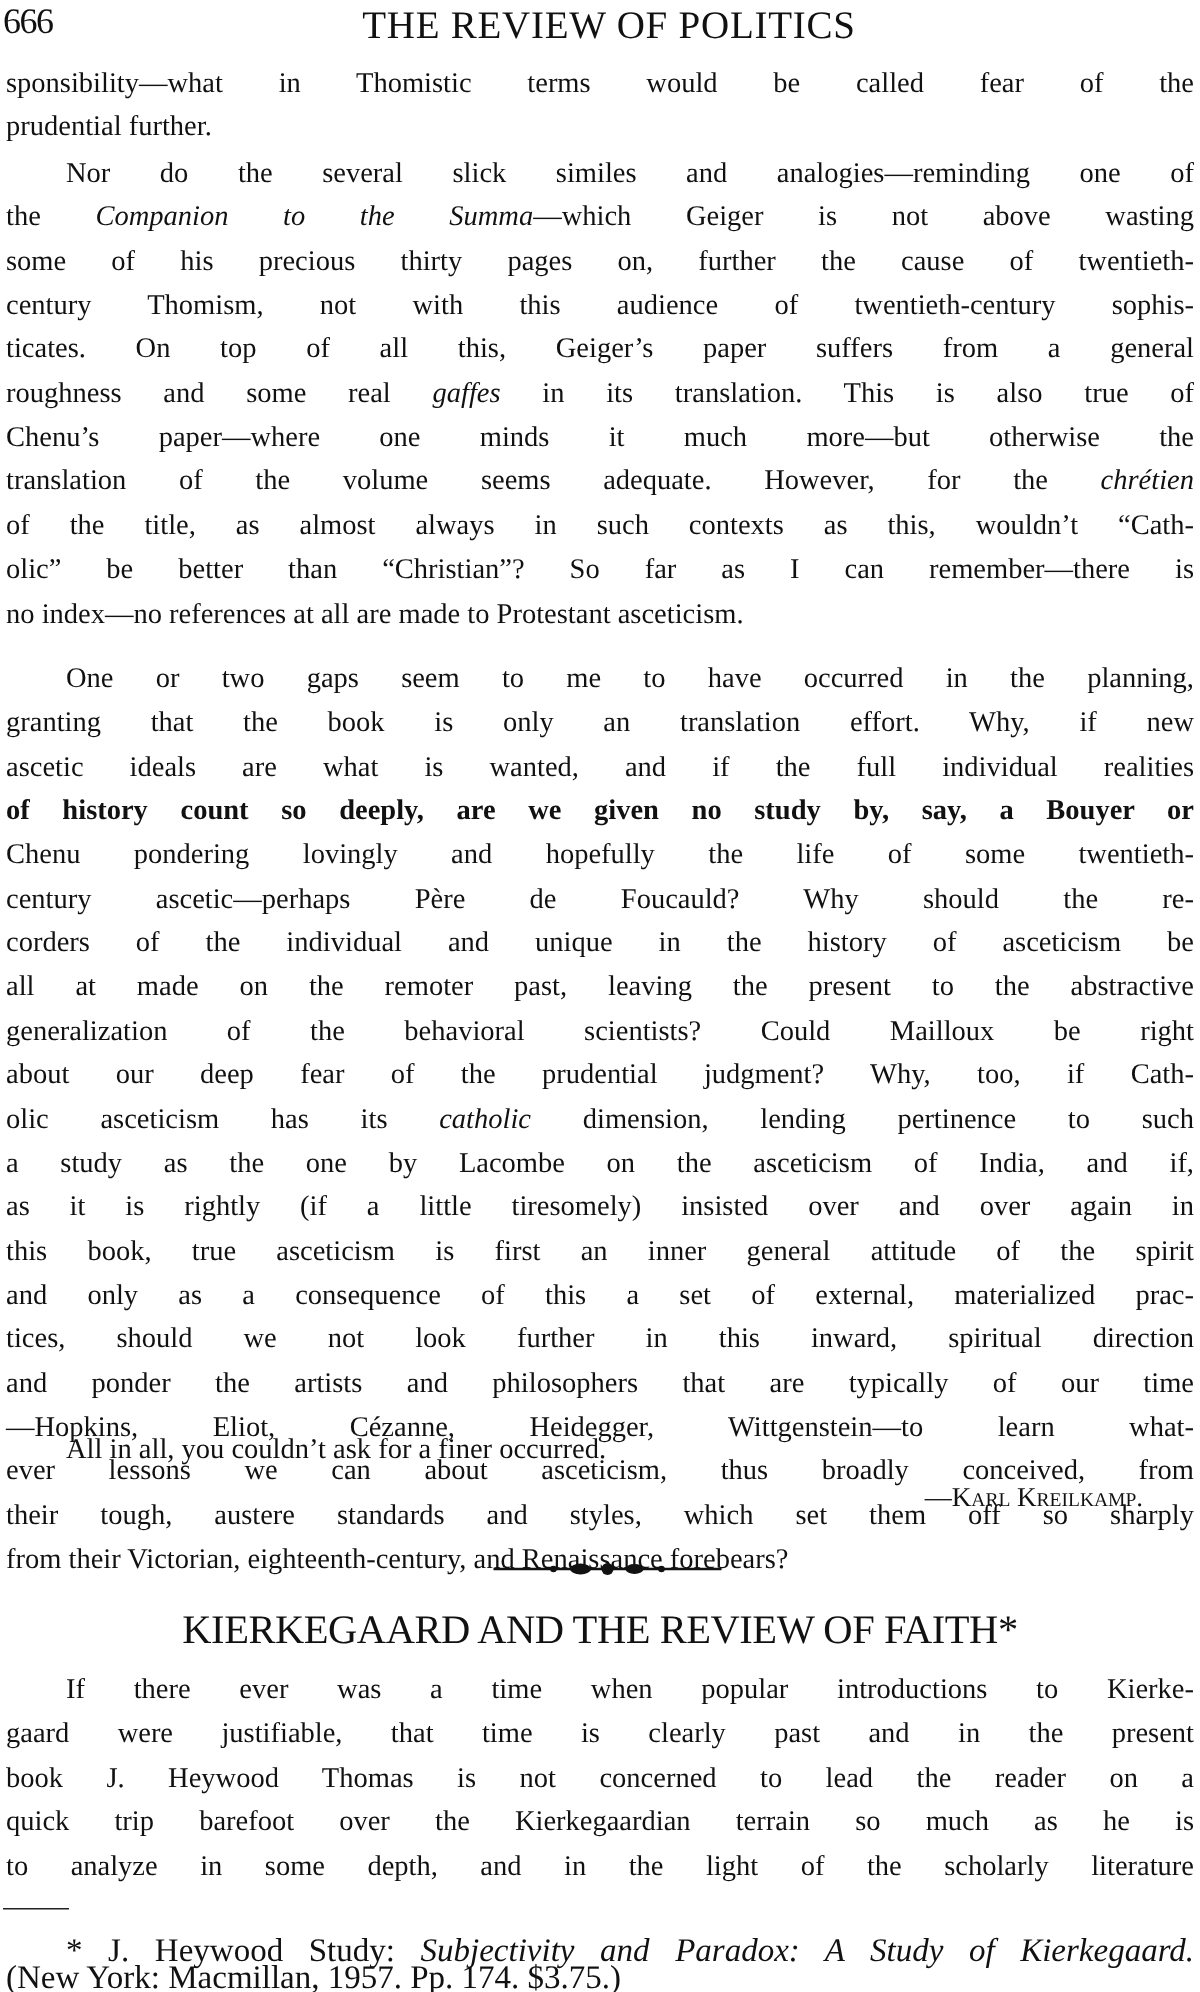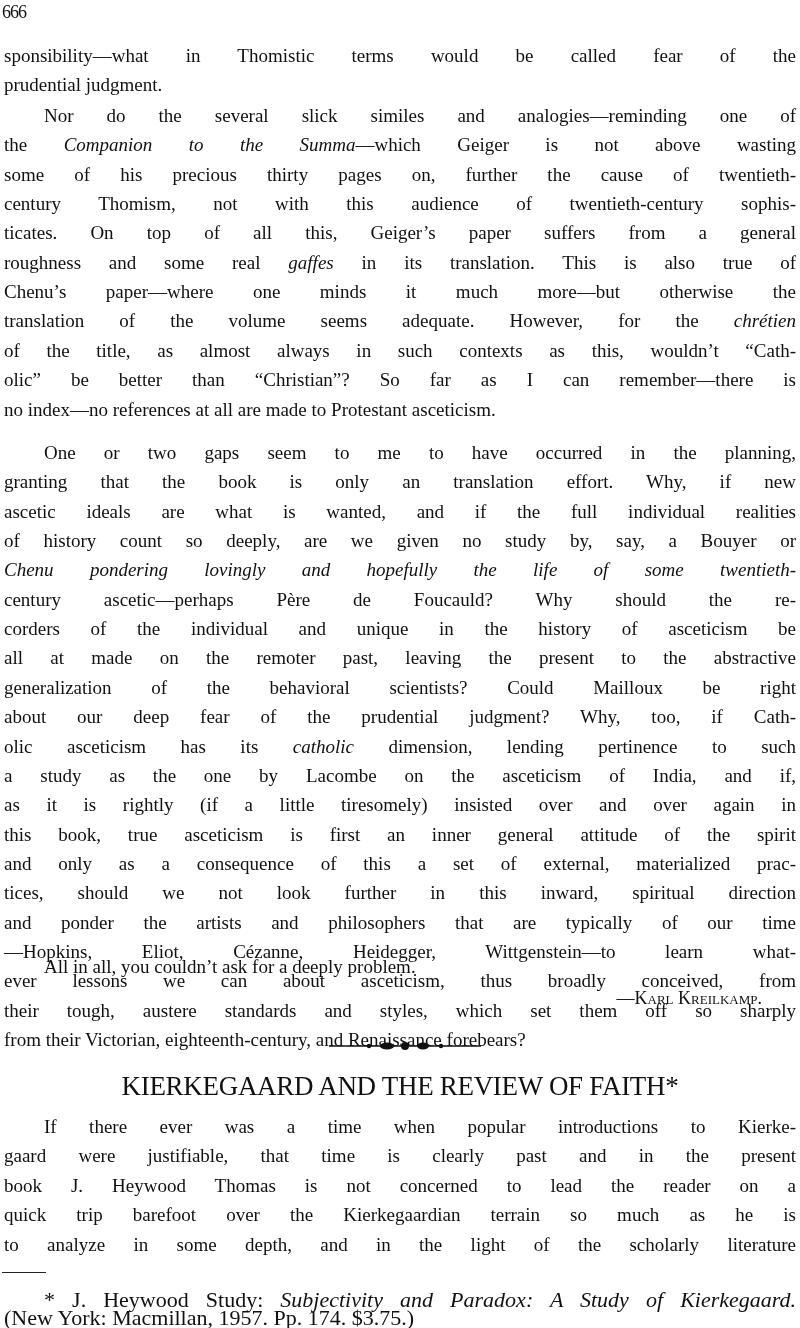--- a/index.html
+++ b/index.html
@@ -2,21 +2,21 @@
 <html><head>
 <meta charset="utf-8">
 <style>
   html, body { margin: 0; padding: 0; background: #ffffff; }
   body {
     width: 800px; height: 1328px; position: relative; overflow: hidden;
     font-family: "Liberation Serif", "DejaVu Serif", serif;
     color: #111111;
   }
   .running-head { position: absolute; top: 0; left: 0; width: 800px; height: 40px; }
-  .page-number { position: absolute; left: 2px; top: 2px; font-size: 18px; letter-spacing: -1px; }
+  .page-number { position: absolute; left: 2px; top: 2px; font-size: 24px; letter-spacing: -1px; }
   .journal-title { position: absolute; left: 0; width: 800px; top: 2px; text-align: center; font-size: 26px; letter-spacing: 0.5px; padding-left: 12px; box-sizing: border-box; }
 
   .line {
     position: absolute; left: 4px; width: 792px;
     font-size: 19px; line-height: 30px; height: 30px;
     white-space: nowrap; text-align: justify; text-align-last: justify;
   }
   .line.last { text-align-last: left; }
   .line.indent { padding-left: 40px; box-sizing: border-box; }
   .line i { font-style: italic; }
@@ -36,58 +36,59 @@
     white-space: nowrap; text-align: justify; text-align-last: justify;
   }
   .fn-line.last { text-align-last: left; }
   .fn-line.indent { padding-left: 40px; box-sizing: border-box; }
 </style>
 </head>
 <body>
 
 <div class="running-head">
   <span class="page-number">666</span>
+  <div class="journal-title">THE REVIEW OF POLITICS</div>
 </div>
 
 <div id="body-text">
     <div class="line" style="top: 41px;">sponsibility—what in Thomistic terms would be called fear of the</div>
-    <div class="line last" style="top: 70.35px;">prudential judgment.</div>
+    <div class="line last" style="top: 70.35px;">prudential further.</div>
     <div class="line indent" style="top: 101px;">Nor do the several slick similes and analogies—reminding one of</div>
     <div class="line" style="top: 130.35px;">the <i>Companion to the Summa</i>—which Geiger is not above wasting</div>
     <div class="line" style="top: 159.7px;">some of his precious thirty pages on, further the cause of twentieth-</div>
     <div class="line" style="top: 189.05px;">century Thomism, not with this audience of twentieth-century sophis-</div>
     <div class="line" style="top: 218.4px;">ticates. On top of all this, Geiger’s paper suffers from a general</div>
     <div class="line" style="top: 247.75px;">roughness and some real <i>gaffes</i> in its translation. This is also true of</div>
     <div class="line" style="top: 277.1px;">Chenu’s paper—where one minds it much more—but otherwise the</div>
     <div class="line" style="top: 306.45px;">translation of the volume seems adequate. However, for the <i>chrétien</i></div>
     <div class="line" style="top: 335.8px;">of the title, as almost always in such contexts as this, wouldn’t “Cath-</div>
     <div class="line" style="top: 365.15px;">olic” be better than “Christian”? So far as I can remember—there is</div>
     <div class="line last" style="top: 394.5px;">no index—no references at all are made to Protestant asceticism.</div>
     <div class="line indent" style="top: 438px;">One or two gaps seem to me to have occurred in the planning,</div>
     <div class="line" style="top: 467.35px;">granting that the book is only an translation effort. Why, if new</div>
     <div class="line" style="top: 496.7px;">ascetic ideals are what is wanted, and if the full individual realities</div>
-    <div class="line" style="top: 526.05px;">of history count so deeply, are we given no study by, say, a Bouyer or</div>
-    <div class="line" style="top: 555.4px; font-style: italic;">Chenu pondering lovingly and hopefully the life of some twentieth-</div>
+    <div class="line" style="top: 526.05px; font-weight: bold;">of history count so deeply, are we given no study by, say, a Bouyer or</div>
+    <div class="line" style="top: 555.4px;">Chenu pondering lovingly and hopefully the life of some twentieth-</div>
     <div class="line" style="top: 584.75px;">century ascetic—perhaps Père de Foucauld? Why should the re-</div>
     <div class="line" style="top: 614.1px;">corders of the individual and unique in the history of asceticism be</div>
     <div class="line" style="top: 643.45px;">all at made on the remoter past, leaving the present to the abstractive</div>
     <div class="line" style="top: 672.8px;">generalization of the behavioral scientists? Could Mailloux be right</div>
     <div class="line" style="top: 702.15px;">about our deep fear of the prudential judgment? Why, too, if Cath-</div>
     <div class="line" style="top: 731.5px;">olic asceticism has its <i>catholic</i> dimension, lending pertinence to such</div>
     <div class="line" style="top: 760.85px;">a study as the one by Lacombe on the asceticism of India, and if,</div>
     <div class="line" style="top: 790.2px;">as it is rightly (if a little tiresomely) insisted over and over again in</div>
     <div class="line" style="top: 819.55px;">this book, true asceticism is first an inner general attitude of the spirit</div>
     <div class="line" style="top: 848.9px;">and only as a consequence of this a set of external, materialized prac-</div>
     <div class="line" style="top: 878.25px;">tices, should we not look further in this inward, spiritual direction</div>
     <div class="line" style="top: 907.6px;">and ponder the artists and philosophers that are typically of our time</div>
     <div class="line" style="top: 936.95px;">—Hopkins, Eliot, Cézanne, Heidegger, Wittgenstein—to learn what-</div>
     <div class="line" style="top: 966.3px;">ever lessons we can about asceticism, thus broadly conceived, from</div>
     <div class="line" style="top: 995.65px;">their tough, austere standards and styles, which set them off so sharply</div>
     <div class="line last" style="top: 1025px;">from their Victorian, eighteenth-century, and Renaissance forebears?</div>
-    <div class="line indent last" style="top: 952px;">All in all, you couldn’t ask for a deeply problem.</div>
+    <div class="line indent last" style="top: 952px;">All in all, you couldn’t ask for a finer occurred.</div>
   </div>
 
 <div class="signature sc" style="top:983px;">—Karl Kreilkamp.</div>
 
 <svg class="ornament" viewBox="0 0 156 12">
   <line x1="2" y1="6" x2="154" y2="6" stroke="#111" stroke-width="1.6"></line>
   <circle cx="42" cy="6" r="2.2" fill="#111"></circle>
   <ellipse cx="60" cy="6" rx="7" ry="3.6" fill="#111"></ellipse>
   <ellipse cx="78" cy="6" rx="4" ry="4" fill="#111"></ellipse>
   <ellipse cx="96" cy="6" rx="6" ry="3.4" fill="#111"></ellipse>

